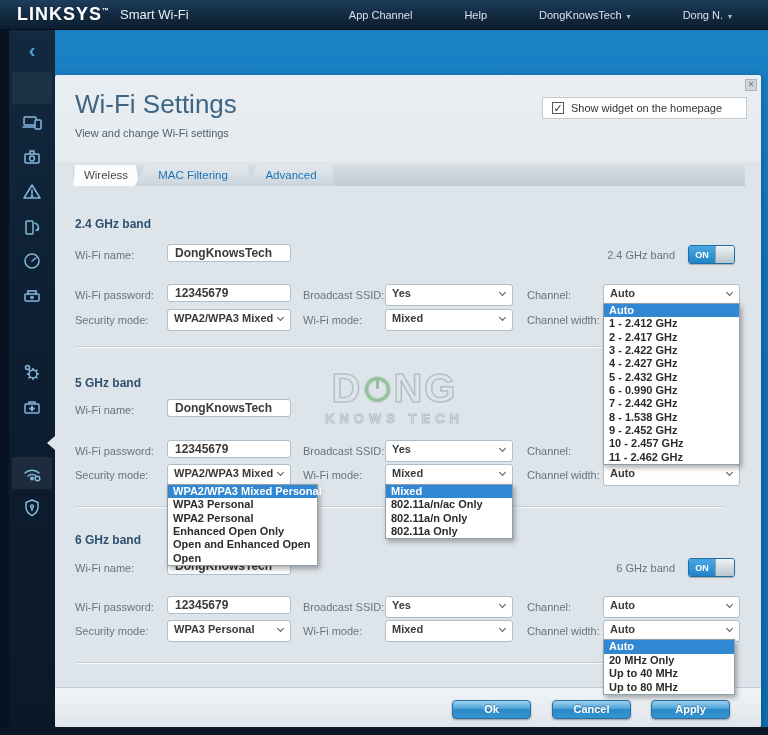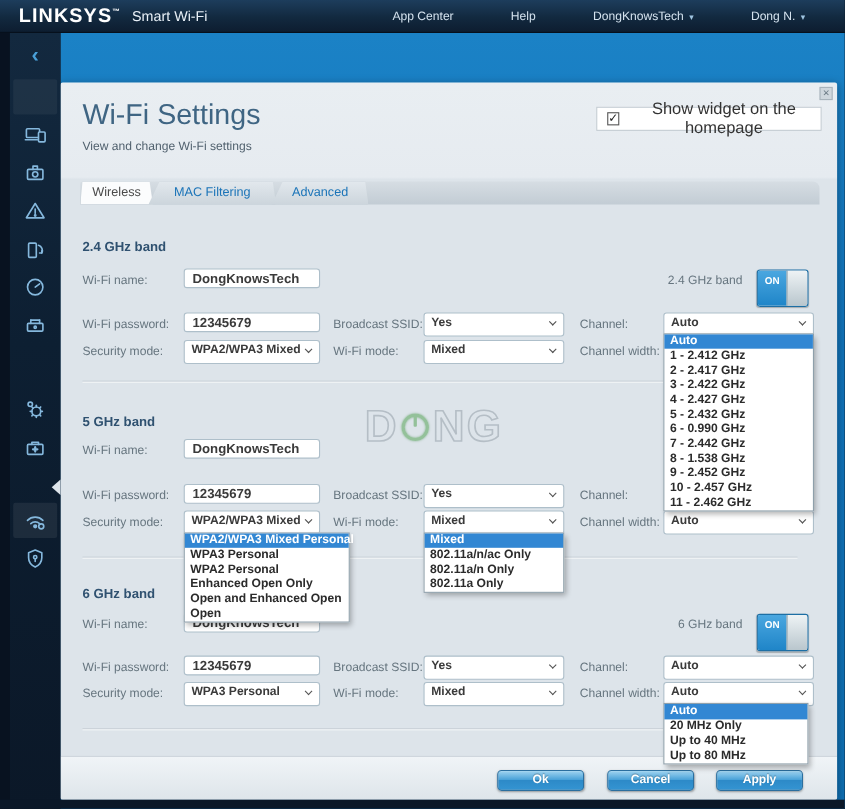--- a/index.html
+++ b/index.html
@@ -40,21 +40,21 @@
     background:linear-gradient(180deg,#e9eef2 0%,#e6ebf0 86px,#dde4ea 88px,#dde4ea 100%);
     border-radius:2px; box-shadow:0 2px 8px rgba(0,0,0,.35); z-index:10; }
   .close-box { position:absolute; left:690px; top:4px; width:12px; height:12px; background:#cfd7dd;
     border:1px solid #a9b4bc; color:#6b7a85; font-size:8px; line-height:10px; text-align:center; cursor:pointer; }
   .page-title { position:absolute; left:20px; top:14px; font-size:26px; color:#3f6583; }
   .page-sub { position:absolute; left:20px; top:52px; font-size:11px; color:#51616e; }
   .widget-box { position:absolute; left:487px; top:22px; width:205px; height:22px; background:#fff;
     border:1px solid #c2cbd2; display:flex; align-items:center; }
   .cbx { width:12px; height:12px; background:#fff; border:1px solid #555; margin:0 7px 0 9px;
     font-size:11px; line-height:10px; text-align:center; color:#222; cursor:pointer; }
-  .widget-lbl { font-size:15px; color:#333;text-align:center; }
+  .widget-lbl { font-size:11px; color:#333; }
 
   
   .tabstrip { position:absolute; left:18px; top:90px; width:672px; height:21px;
     background:linear-gradient(180deg,#d6dde3,#c2ccd4); border-radius:2px 6px 0 0; display:flex; }
   .tab { height:21px; font-size:11.5px; text-align:center; line-height:21px; cursor:pointer;
     clip-path:polygon(10px 0, calc(100% - 3px) 0, 100% 100%, 0 100%);
     background:linear-gradient(180deg,#e2e8ed,#ccd5dc); color:#1b74b8; margin-left:-4px;
     filter:drop-shadow(-1px 0 0 #a9b3bc); }
   .tab:first-child { margin-left:0; clip-path:polygon(2px 0, calc(100% - 3px) 0, 100% 100%, 0 100%); }
   .tab.active { background:#fbfcfd; color:#4a4a4a; }
@@ -69,21 +69,21 @@
   .sv { position:absolute; left:6px; top:2px; right:16px; font-size:11px; font-weight:bold; color:#3a3a3a; white-space:nowrap; overflow:hidden; }
   .chev { position:absolute; right:7px; top:5px; width:5px; height:5px;
     border-right:1.6px solid #555; border-bottom:1.6px solid #555; transform:rotate(45deg); }
   .divider { position:absolute; left:20px; width:650px; height:2px;
     border-top:1px solid #c7cfd6; border-bottom:1px solid #f2f5f7; }
   .droplist { position:absolute; background:#fff; border:1px solid #8fa0ab;
     box-shadow:2px 3px 5px rgba(0,0,0,.3); z-index:45; }
   .opt { height:13.33px; line-height:13.4px; padding:0 5px; font-size:11px; font-weight:bold;
     color:#2b2b2b; white-space:nowrap; cursor:pointer; }
   .opt.hl { background:#3287d3; color:#fff; }
-  .toggle { position:absolute; width:47px; height:34px; border:1px solid #1d6fa5; border-radius:3px;
+  .toggle { position:absolute; width:47px; height:19px; border:1px solid #1d6fa5; border-radius:3px;
     overflow:hidden; display:flex; cursor:pointer; box-shadow:0 1px 1px rgba(0,0,0,.25); }
   .ton { width:26px; height:100%; background:linear-gradient(180deg,#4aa7e0,#1f85c8); color:#fff;
     font-size:9px; font-weight:bold; text-align:center; line-height:18px; }
   .tknob { flex:1; background:linear-gradient(180deg,#eef3f5,#b9c6cd); border-left:1px solid #8fa3ad; }
   .tog-lbl { position:absolute; width:165px; text-align:right; font-size:11px; color:#66757f; }
 
   
   .footer { position:absolute; left:0; top:612px; width:706px; height:40px;
     background:linear-gradient(180deg,#f0f4f7,#dee5ea); border-top:1px solid #c3ccd3; border-radius:0 0 2px 2px; }
   .btn { position:absolute; top:12px; width:79px; height:19px; border:1px solid #2b6f9f; border-radius:4px;
@@ -103,21 +103,21 @@
   .wm-bot { font-size:13px; font-weight:bold; letter-spacing:5px; color:transparent;
     -webkit-text-stroke:1px #8e9aa3; margin-top:3px; }
 </style>
 </head>
 <body>
 
 <div class="topbar">
   <span class="brand"><span>LINKSYS</span><sup>™</sup></span>
   <span class="product">Smart Wi-Fi</span>
   <div class="topnav">
-    <span class="topnav-item"><span>App Center</span></span>
+    <span class="topnav-item"><span>App Channel</span></span>
     <span class="topnav-item"><span>Help</span></span>
     <span class="topnav-item"><span>DongKnowsTech</span><span class="caret">▾</span></span>
     <span class="topnav-item"><span>Dong N.</span><span class="caret">▾</span></span>
   </div>
 </div>
 
 <div class="mainbg"></div>
 
 <div class="sidebar">
   <div class="back-btn">‹</div>
@@ -367,15 +367,16 @@
 
   <div class="footer">
     <div class="btn" style="left:397px;">Ok</div>
     <div class="btn" style="left:497px;">Cancel</div>
     <div class="btn" style="left:596px;">Apply</div>
   </div>
 </div>
 
 <div class="watermark">
   <div class="wm-top"><span>D</span><span class="wm-pwr"><i></i></span><span>NG</span></div>
+  <div class="wm-bot">KNOWS TECH</div>
 </div>
 
 <div class="bottom-strip"></div>
 
 </body></html>

